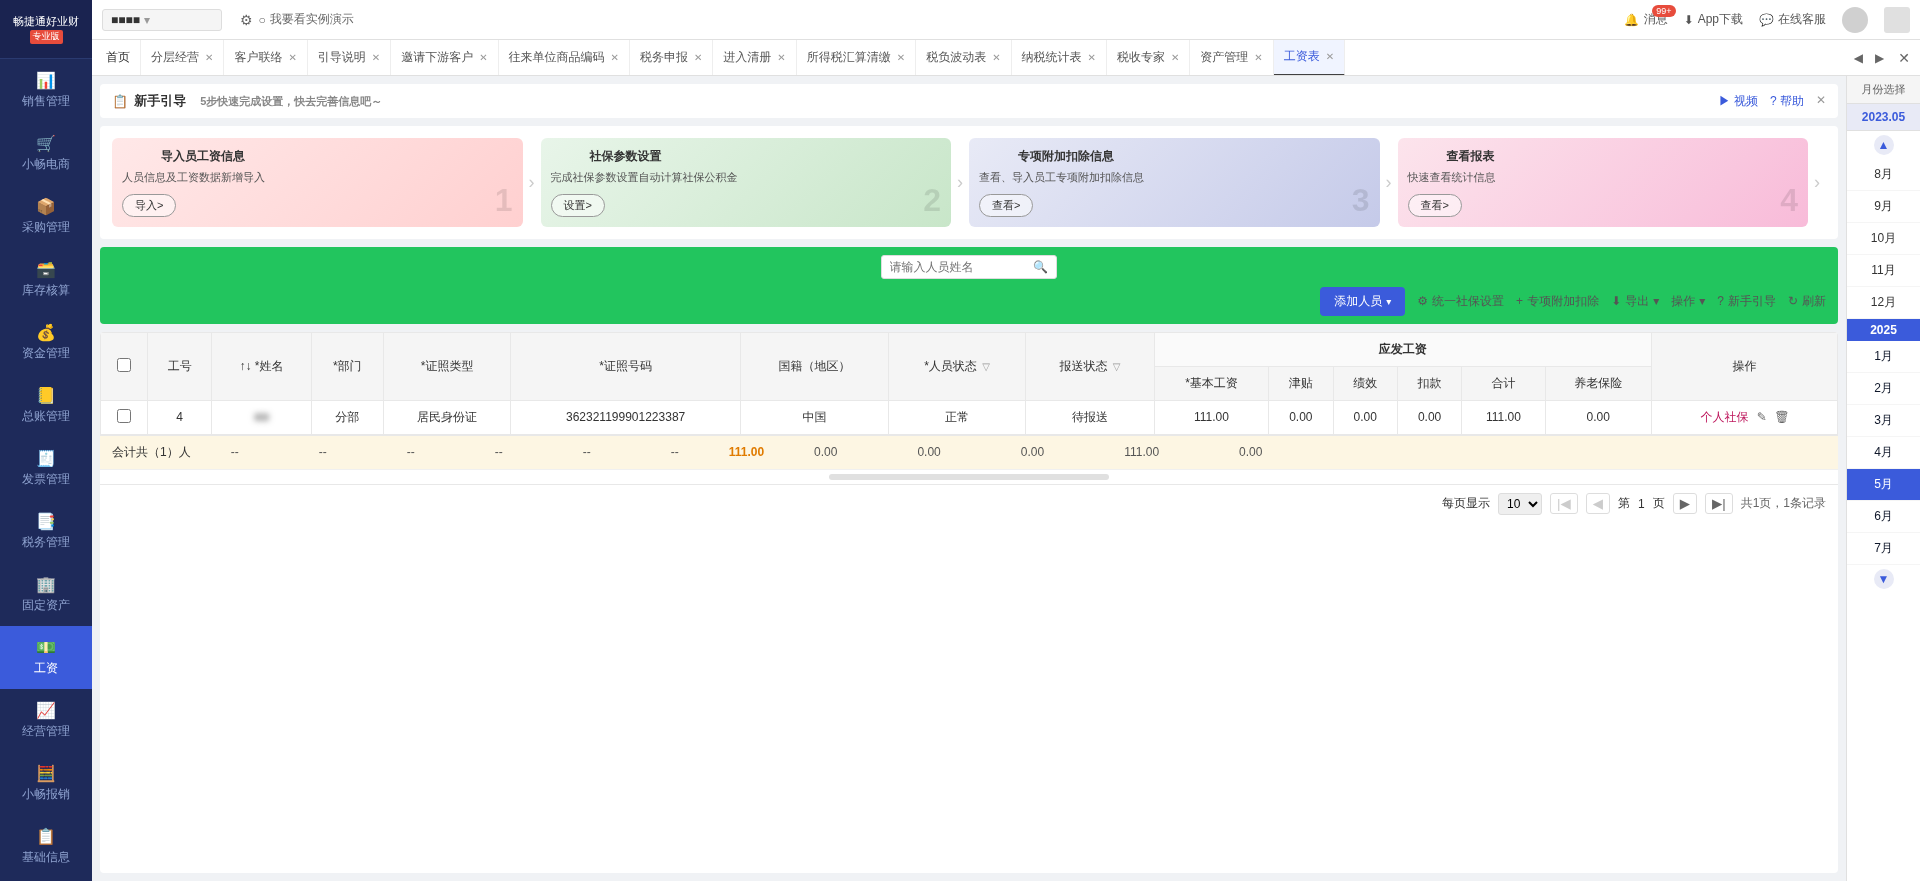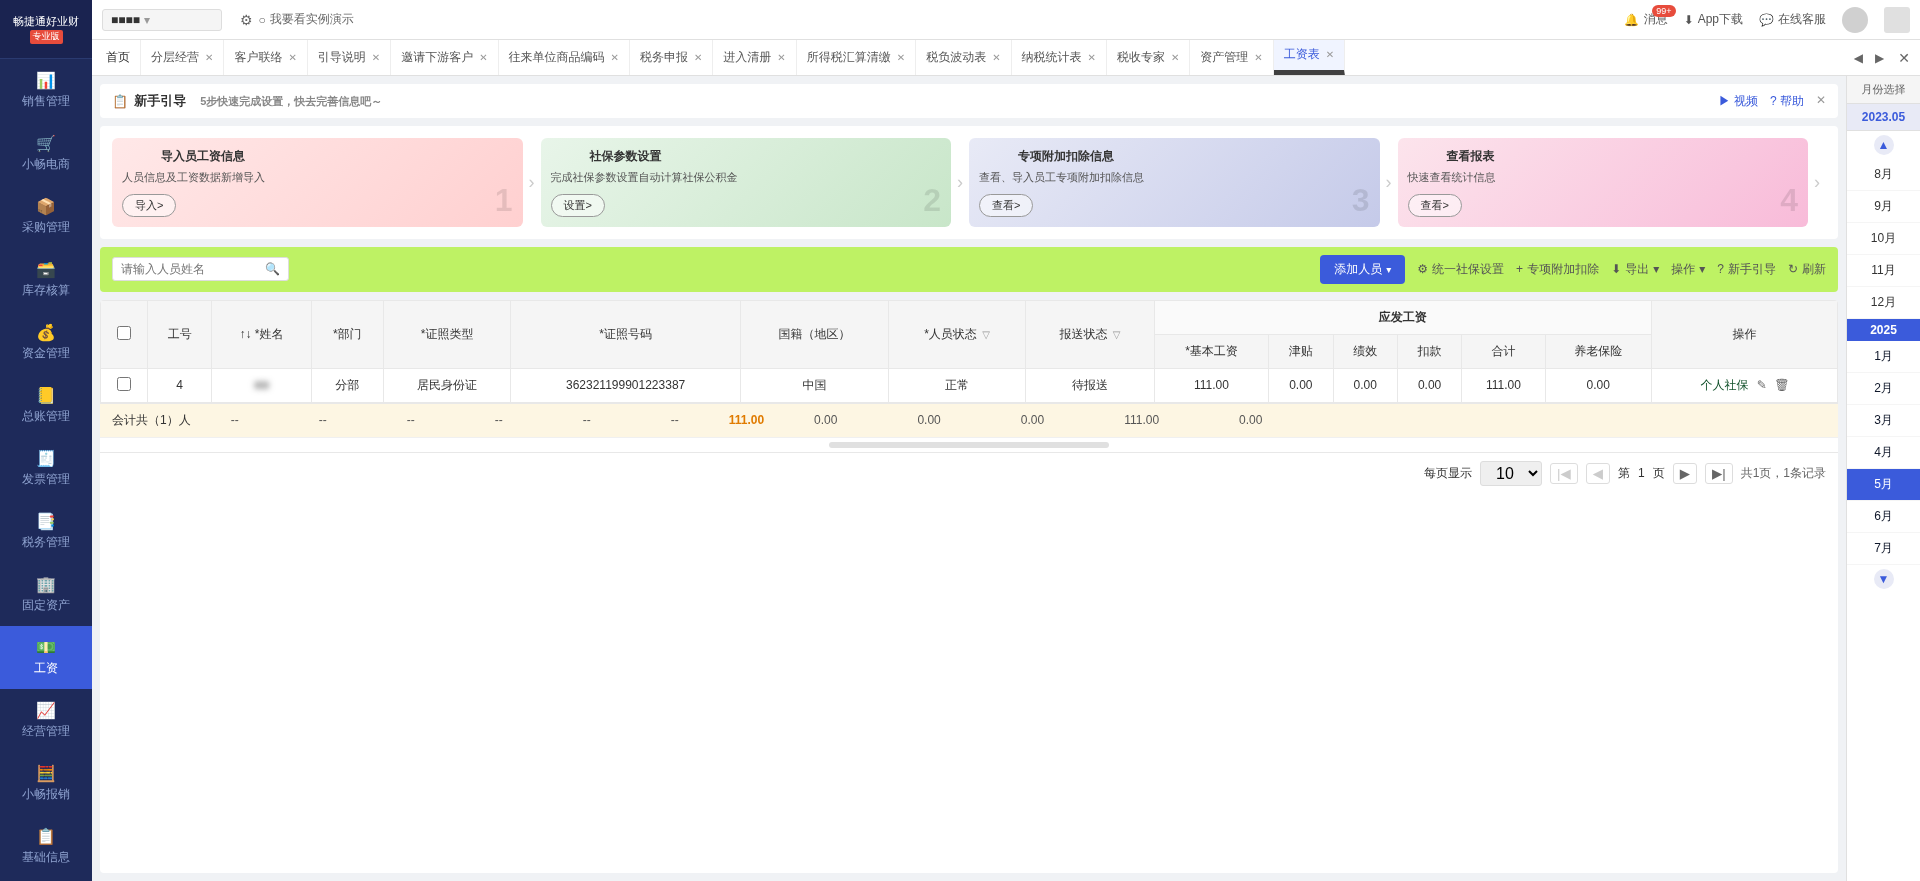--- a/index.html
+++ b/index.html
@@ -29,21 +29,21 @@
     .demo-btn { color: #666; font-size: 12px; cursor: pointer; display: flex; align-items: center; gap: 4px; }
     .top-bar-right { margin-left: auto; display: flex; align-items: center; gap: 16px; }
     .notif-btn { position: relative; display: flex; align-items: center; gap: 4px; cursor: pointer; color: #555; font-size: 12px; }
     .notif-badge { background: #e74c3c; color: #fff; font-size: 9px; padding: 1px 4px; border-radius: 8px; position: absolute; top: -6px; right: -8px; }
     .top-btn { display: flex; align-items: center; gap: 4px; cursor: pointer; color: #555; font-size: 12px; }
     .avatar { width: 26px; height: 26px; background: #d0d0d0; border-radius: 50%; }
 
     
     .nav-tabs { height: 36px; background: #fff; display: flex; align-items: center; border-bottom: 1px solid #e0e0e0; flex-shrink: 0; padding: 0 4px; overflow: hidden; }
     .nav-tab { display: flex; align-items: center; gap: 4px; padding: 0 10px; height: 36px; cursor: pointer; font-size: 12px; color: #555; border-right: 1px solid #eee; white-space: nowrap; flex-shrink: 0; }
-    .nav-tab.active { color: #3b5bdb; border-bottom: 6px solid #404040; background: #f0f4ff; }
+    .nav-tab.active { color: #3b5bdb; border-bottom: 2px solid #404040; background: #f0f4ff; }
     .nav-tab-close { color: #999; font-size: 10px; margin-left: 2px; }
     .nav-tab-home { color: #333; }
     .nav-arrows { display: flex; align-items: center; margin-left: auto; gap: 4px; }
     .nav-arrow { cursor: pointer; color: #666; padding: 2px 4px; }
     .nav-close-all { cursor: pointer; color: #666; padding: 2px 6px; font-size: 14px; }
 
     
     .content-area { flex: 1; display: flex; overflow: hidden; }
 
     
@@ -66,49 +66,49 @@
     .step-card-4 { background: linear-gradient(135deg, #fce4ec, #f8bbd9); }
     .step-card-5 { background: linear-gradient(135deg, #e3f2fd, #bbdefb); }
     .step-arrow { display: flex; align-items: center; padding: 0 6px; color: #ccc; font-size: 18px; flex-shrink: 0; }
     .step-number { font-size: 32px; font-weight: bold; color: rgba(0,0,0,0.1); position: absolute; bottom: 8px; right: 10px; }
     .step-title { font-size: 12px; font-weight: bold; color: #333; margin-bottom: 4px; margin-left: 39px; }
     .step-desc { font-size: 11px; color: #555; line-height: 1.5; margin-bottom: 8px; }
     .step-btn { display: inline-block; padding: 3px 12px; border-radius: 12px; border: 1px solid #999; font-size: 11px; color: #333; cursor: pointer; background: rgba(255,255,255,0.5); }
     .step-btn-disabled { color: #aaa; border-color: #ccc; cursor: default; }
 
     
-    .toolbar { display: flex; align-items: center; gap: 8px; background: #bef264; padding: 8px 12px; border-radius: 4px; }
+    .toolbar { display: flex; align-items: center; gap: 8px; background: #22c55e; padding: 8px 12px; border-radius: 4px; flex-direction: column; }
     .search-input-wrapper { display: flex; align-items: center; border: 1px solid #ddd; border-radius: 3px; padding: 4px 8px; background: #fff; gap: 4px; }
     .search-input { border: none; outline: none; font-size: 12px; color: #333; width: 140px; }
     .add-btn { background: #3b5bdb; color: #fff; border: none; border-radius: 4px; padding: 6px 14px; font-size: 12px; cursor: pointer; display: flex; align-items: center; gap: 4px; }
     .add-btn-arrow { font-size: 10px; }
     .toolbar-right { margin-left: auto; display: flex; align-items: center; gap: 12px; }
     .toolbar-action { display: flex; align-items: center; gap: 4px; color: #555; font-size: 12px; cursor: pointer; }
 
     
     .table-wrapper { background: #fff; border-radius: 4px; overflow: auto; flex: 1; }
     table { width: 100%; border-collapse: collapse; font-size: 12px; }
     thead tr { background: #f5f5f5; }
     th { padding: 8px 6px; text-align: center; border: 1px solid #e8e8e8; color: #333; font-weight: normal; white-space: nowrap; }
     td { padding: 8px 6px; text-align: center; border: 1px solid #e8e8e8; color: #333; white-space: nowrap; }
     .th-group { background: #fafafa; font-weight: bold; }
     .checkbox { width: 14px; height: 14px; cursor: pointer; }
     .filter-icon { color: #999; font-size: 10px; margin-left: 2px; }
-    .action-link { color: #14532d; cursor: pointer; margin: 0 3px; }
+    .action-link { color: #be185d; cursor: pointer; margin: 0 3px; }
     .action-icon { color: #666; cursor: pointer; margin: 0 2px; }
     .blurred { color: transparent; text-shadow: 0 0 6px rgba(0,0,0,0.5); user-select: none; }
 
     
     .table-footer { background: #fdf6e3; display: flex; align-items: center; padding: 8px 12px; border-top: 1px solid #e8e8e8; font-size: 12px; color: #333; }
     .footer-col { padding: 0 40px; color: #555; }
     .footer-total { color: #e07b00; font-weight: bold; padding: 0 10px; }
 
     
     .pagination-bar { display: flex; align-items: center; justify-content: flex-end; padding: 8px 12px; background: #fff; border-top: 1px solid #e8e8e8; gap: 8px; font-size: 12px; }
-    .page-size-select { border: 1px solid #ddd; border-radius: 3px; padding: 2px 11px; font-size: 16px; }
+    .page-size-select { border: 1px solid #ddd; border-radius: 3px; padding: 2px 4px; font-size: 12px; }
     .page-btn { border: 1px solid #ddd; background: #fff; padding: 2px 6px; cursor: pointer; border-radius: 3px; color: #666; }
     .page-btn:disabled { color: #ccc; cursor: default; }
     .page-total { color: #666; }
 
     
     .scrollbar-area { padding: 4px 12px; background: #fff; border-top: 1px solid #f0f0f0; display: flex; align-items: center; }
     .h-scrollbar { width: 280px; height: 6px; background: #e0e0e0; border-radius: 3px; margin: 0 auto; }
 
     
     .month-panel { width: 74px; background: #fff; border-left: 1px solid #e0e0e0; display: flex; flex-direction: column; padding: 0; flex-shrink: 0; }

